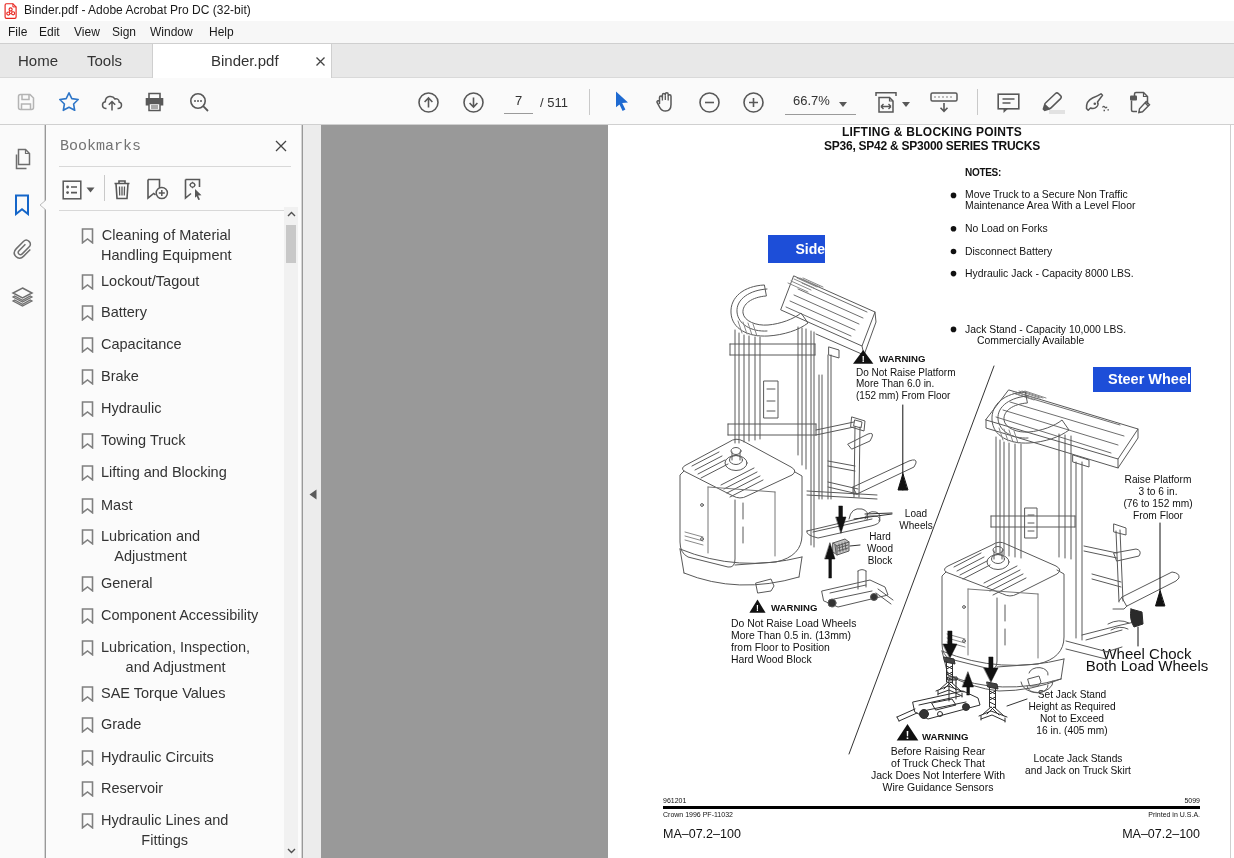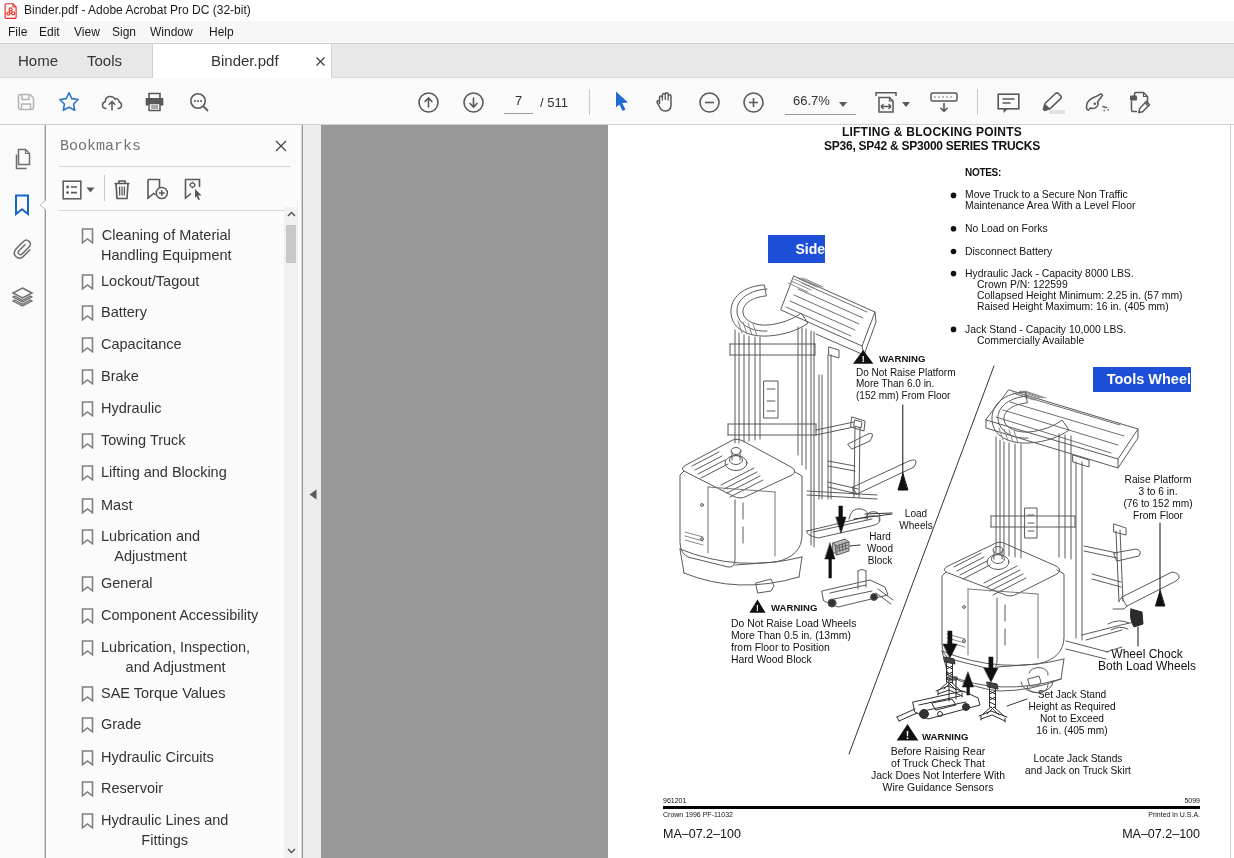--- a/index.html
+++ b/index.html
@@ -326,35 +326,34 @@
     </div>
     <div id="page">
         <div class="abs" style="left:622px;top:0;width:1px;height:733px;background:#cfcfcf"></div>
       <div class="t b ctr" style="left:324px;top:2px;font-size:12px;letter-spacing:0.25px;">LIFTING &amp; BLOCKING POINTS</div>
       <div class="t b ctr" style="left:324px;top:15.5px;font-size:12px;letter-spacing:-0.25px;">SP36, SP42 &amp; SP3000 SERIES TRUCKS</div>
       <div class="t b" style="left:357px;top:42px;font-size:10px;letter-spacing:-0.3px;">NOTES:</div>
       <div class="t n" style="left:357px;top:64px;">Move Truck to a Secure Non Traffic<br>Maintenance Area With a Level Floor</div>
       <div class="t n" style="left:357px;top:98px;">No Load on Forks</div>
       <div class="t n" style="left:357px;top:121px;">Disconnect Battery</div>
       <div class="t n" style="left:357px;top:143px;">Hydraulic Jack - Capacity 8000 LBS.</div>
-      <div class="t n" style="left:369px;top:154px;">Crown P/N: 122599<br>Collapsed Height Minimum: 2.25 in. (57 mm)<br>Raised Height Maximum: 16 in. (405 mm)</div>
       <div class="t n" style="left:357px;top:199px;">Jack Stand - Capacity 10,000 LBS.</div>
       <div class="t n" style="left:369px;top:210px;">Commercially Available</div>
       <div class="blackbox" style="left:160px;top:110px;width:57px;height:28px;font-size:14px;line-height:28px;">Side</div>
-      <div class="blackbox" style="left:485px;top:242px;width:98px;height:25px;font-size:14.5px;line-height:25px;">Tools Wheel</div>
+      <div class="blackbox" style="left:485px;top:242px;width:98px;height:25px;font-size:14.5px;line-height:25px;">Steer Wheel</div>
       <div class="t b" style="left:271px;top:228px;font-size:9.6px;">WARNING</div>
       <div class="t" style="left:248px;top:242px;">Do Not Raise Platform<br>More Than 6.0 in.<br>(152 mm) From Floor</div>
       <div class="t b" style="left:163px;top:477px;font-size:9.6px;">WARNING</div>
       <div class="t" style="left:123px;top:493px;font-size:10.4px;line-height:12px;">Do Not Raise Load Wheels<br>More Than 0.5 in. (13mm)<br>from Floor to Position<br>Hard Wood Block</div>
       <div class="t b" style="left:314px;top:606px;font-size:9.6px;">WARNING</div>
       <div class="t ctr" style="left:330px;top:619.5px;font-size:10.5px;line-height:12px;">Before Raising Rear<br>of Truck Check That<br>Jack Does Not Interfere With<br>Wire Guidance Sensors</div>
       <div class="t ctr" style="left:308px;top:382.5px;line-height:12px;">Load<br>Wheels</div>
       <div class="t ctr" style="left:272px;top:405.5px;line-height:12px;">Hard<br>Wood<br>Block</div>
       <div class="t ctr" style="left:550px;top:348.5px;font-size:10.2px;line-height:12px;">Raise Platform<br>3 to 6 in.<br>(76 to 152 mm)<br>From Floor</div>
-      <div class="t ctr" style="left:539px;top:522.5px;font-size:12px;line-height:12px;">Wheel Chock<br>Both Load Wheels</div>
+      <div class="t ctr" style="left:539px;top:522.5px;font-size:15px;line-height:12px;">Wheel Chock<br>Both Load Wheels</div>
       <div class="t ctr" style="left:464px;top:563.5px;font-size:10.2px;line-height:12px;">Set Jack Stand<br>Height as Required<br>Not to Exceed<br>16 in. (405 mm)</div>
       <div class="t ctr" style="left:470px;top:627.5px;font-size:10.2px;line-height:12px;">Locate Jack Stands<br>and Jack on Truck Skirt</div>
       <div class="t" style="left:55px;top:672px;font-size:7px;line-height:7px;">961201</div>
       <div class="t" style="left:540px;top:672px;font-size:7px;line-height:7px;width:52px;text-align:right;">5099</div>
       <div class="abs" style="left:55px;top:681px;width:537px;height:3px;background:#000;"></div>
       <div class="t" style="left:55px;top:686px;font-size:7px;line-height:7px;">Crown 1996 PF-11032</div>
       <div class="t" style="left:440px;top:686px;font-size:7px;line-height:7px;width:152px;text-align:right;">Printed in U.S.A.</div>
       <div class="t" style="left:55px;top:704px;font-size:12.5px;">MA–07.2–100</div>
       <div class="t" style="left:442px;top:704px;font-size:12.5px;width:150px;text-align:right;">MA–07.2–100</div>
       <svg class="ov" width="624" height="733" viewBox="0 0 624 733">

